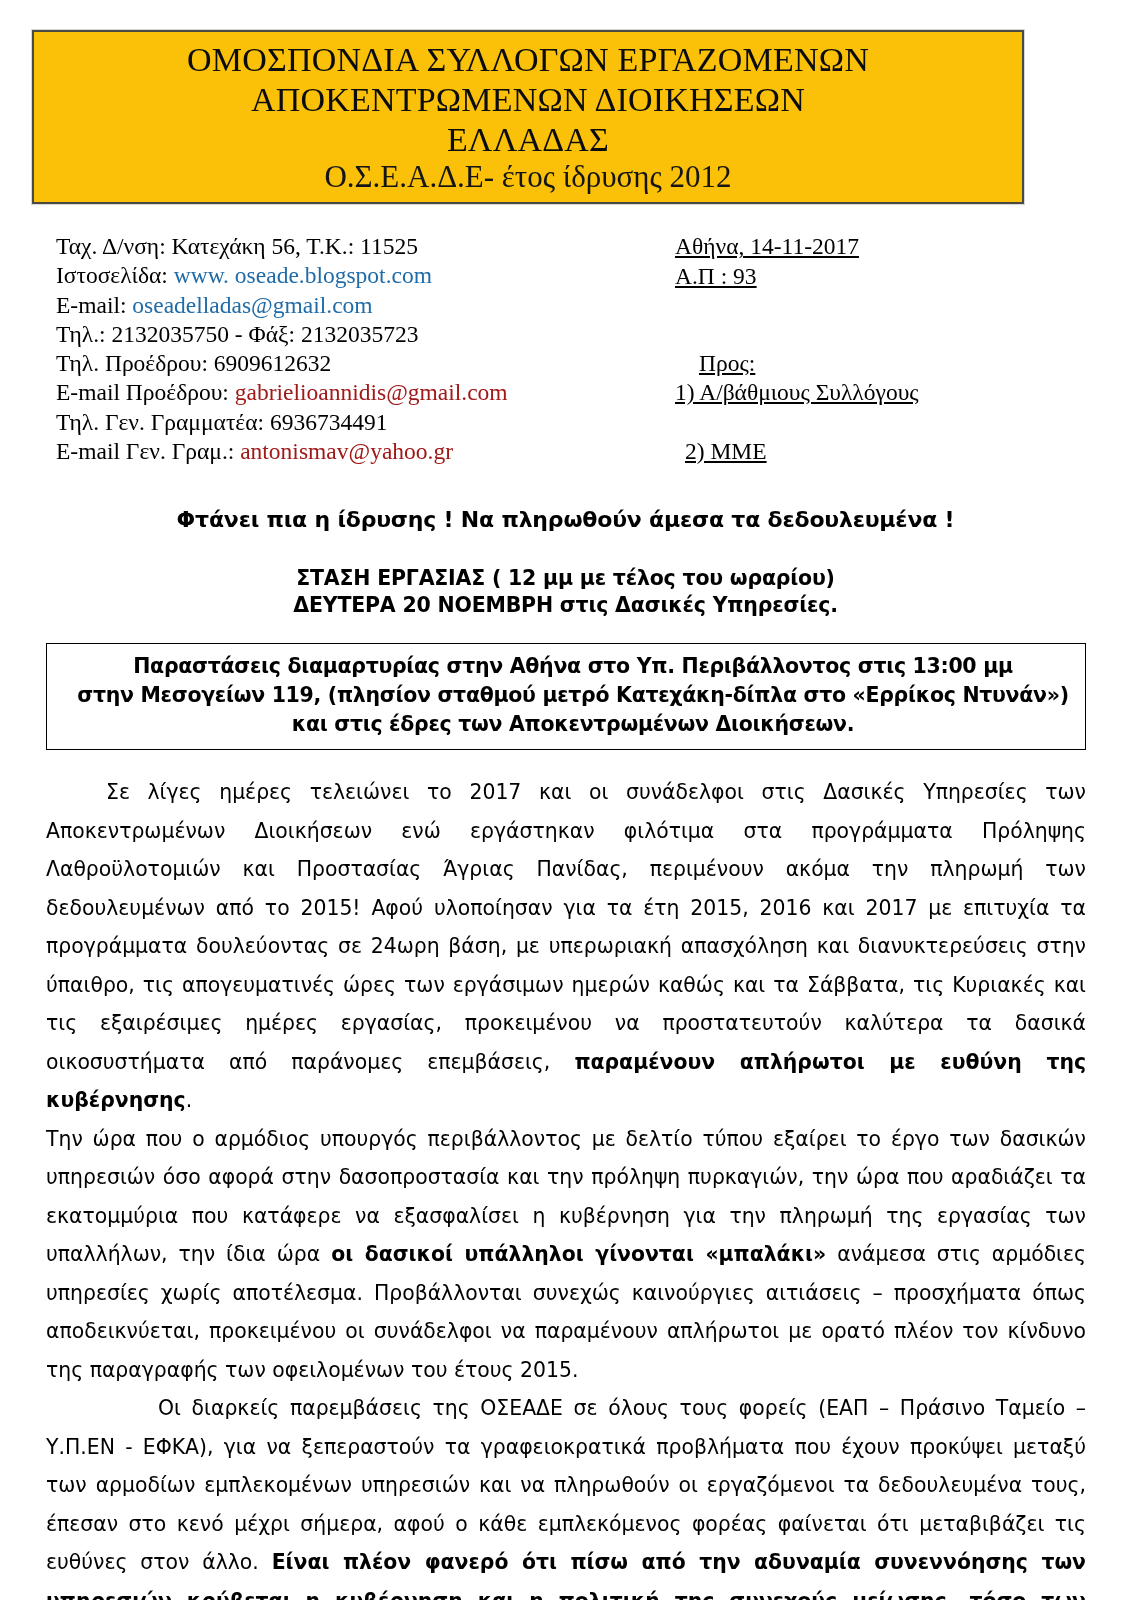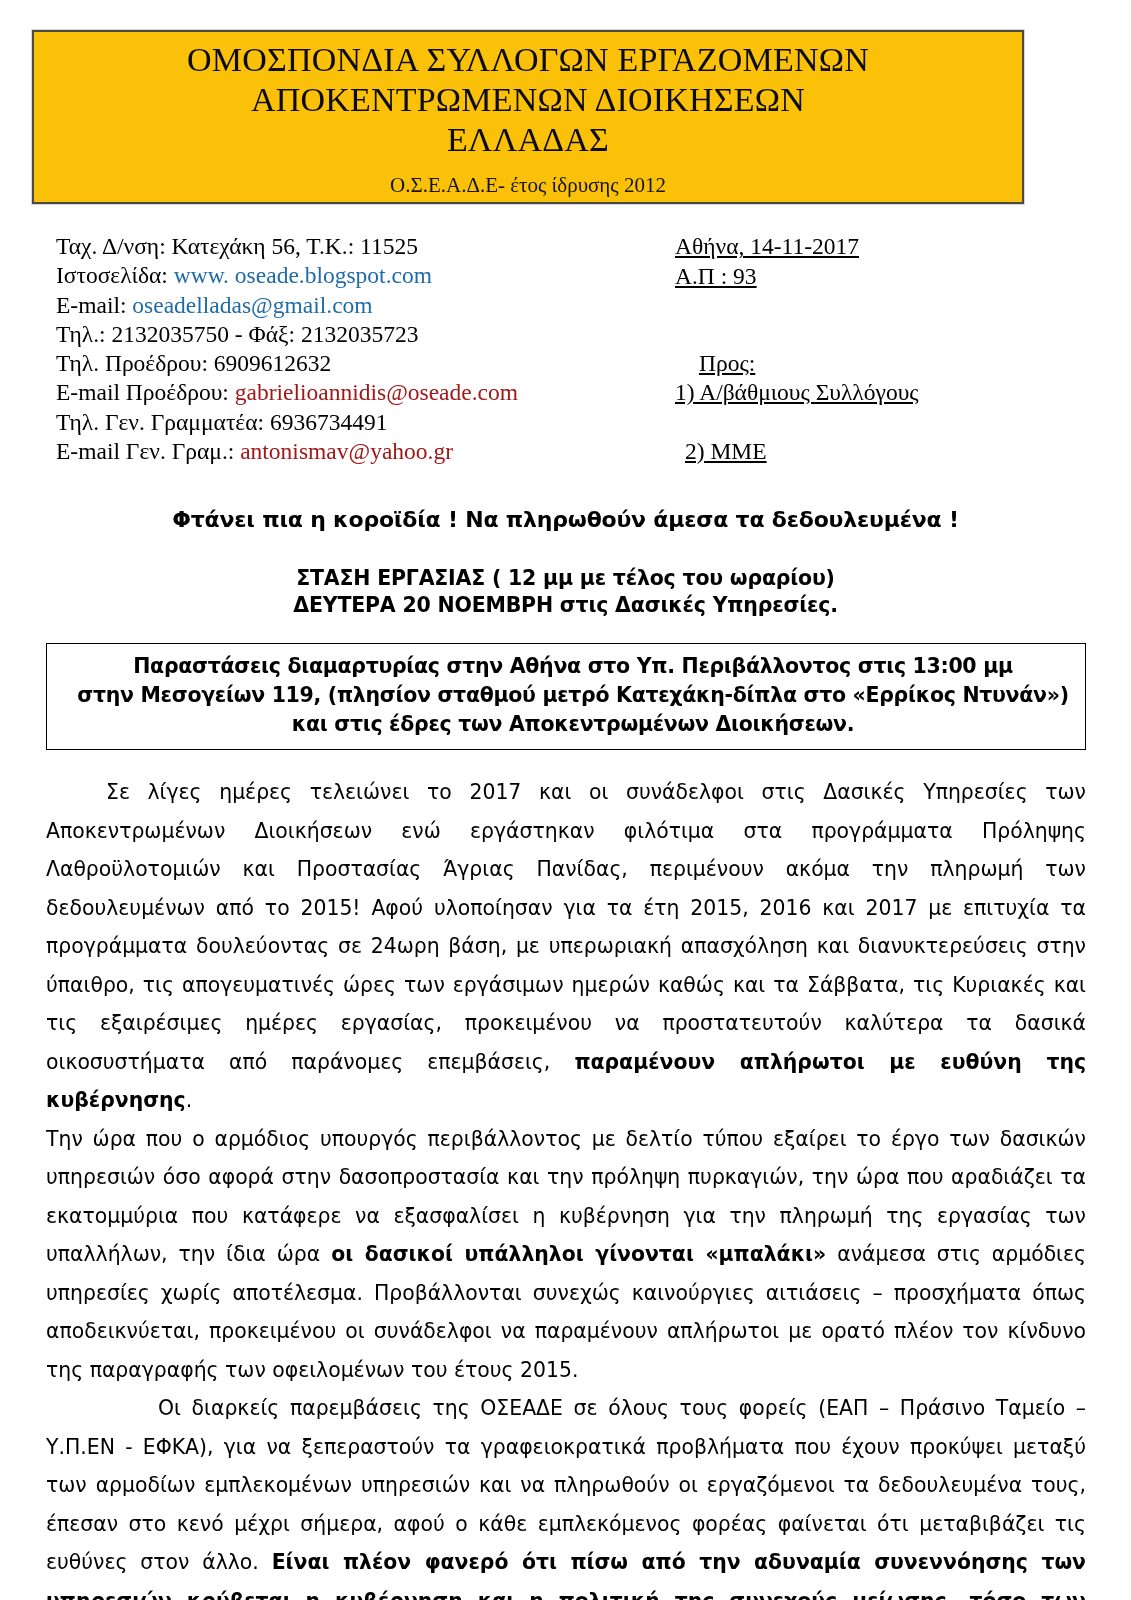--- a/index.html
+++ b/index.html
@@ -33,24 +33,24 @@
   .lh-line {
     font-family: "Liberation Serif", "DejaVu Serif", serif;
     font-size: 34px;
     line-height: 40px;
     letter-spacing: 0.2px;
     color: #0c0c0c;
     white-space: nowrap;
   }
   .lh-sub {
     font-family: "Liberation Serif", "DejaVu Serif", serif;
-    font-size: 21px;
+    font-size: 31px;
     line-height: 30px;
     color: #151515;
-    margin-top: 10px;
+    margin-top: 2px;
   }
 
   
   .contact-wrap {
     position: absolute;
     left: 0;
     top: 232px;
     width: 1131px;
   }
   .contact-grid {
@@ -173,21 +173,21 @@
 
       <div class="cline">
         <span>E-mail: </span><span class="lnk-blue">oseadelladas@gmail.com</span>
       </div>
 
       <div class="cline">Τηλ.: 2132035750 - Φάξ: 2132035723</div>
 
       <div class="cline">Τηλ. Προέδρου: 6909612632</div>
 
       <div class="cline">
-        <span>E-mail Προέδρου: </span><span class="lnk-red">gabrielioannidis@oseade.com</span>
+        <span>E-mail Προέδρου: </span><span class="lnk-red">gabrielioannidis@gmail.com</span>
       </div>
 
       <div class="cline">Τηλ. Γεν. Γραμματέα: 6936734491</div>
 
       <div class="cline">
         <span>E-mail Γεν. Γραμ.: </span><span class="lnk-red">antonismav@yahoo.gr</span>
       </div>
     </div>
 
     <div class="contact-right">
@@ -197,21 +197,21 @@
       <div class="rline r-pros">Προς:</div>
       <div class="rline">1)  Α/βάθμιους Συλλόγους</div>
       <div class="r-item2-gap"></div>
       <div class="rline r-item2">2)  ΜΜΕ</div>
     </div>
 
   </div>
 </div>
 
 <div class="headline-block">
-  <div class="headline-main">Φτάνει πια η κοροϊδία ! Να πληρωθούν άμεσα τα δεδουλευμένα !</div>
+  <div class="headline-main">Φτάνει πια η ίδρυσης ! Να πληρωθούν άμεσα τα δεδουλευμένα !</div>
   <div class="headline-gap"></div>
   <div class="headline-sub">ΣΤΑΣΗ ΕΡΓΑΣΙΑΣ ( 12 μμ με τέλος του ωραρίου)</div>
   <div class="headline-sub">ΔΕΥΤΕΡΑ 20 ΝΟΕΜΒΡΗ στις Δασικές Υπηρεσίες.</div>
 </div>
 
 <div class="notice-box">
   <div class="notice-line">Παραστάσεις διαμαρτυρίας στην Αθήνα στο Υπ. Περιβάλλοντος στις 13:00 μμ</div>
   <div class="notice-line">στην Μεσογείων 119, (πλησίον σταθμού μετρό Κατεχάκη-δίπλα στο «Ερρίκος Ντυνάν»)</div>
   <div class="notice-line">και στις έδρες των Αποκεντρωμένων Διοικήσεων.</div>
 </div>

